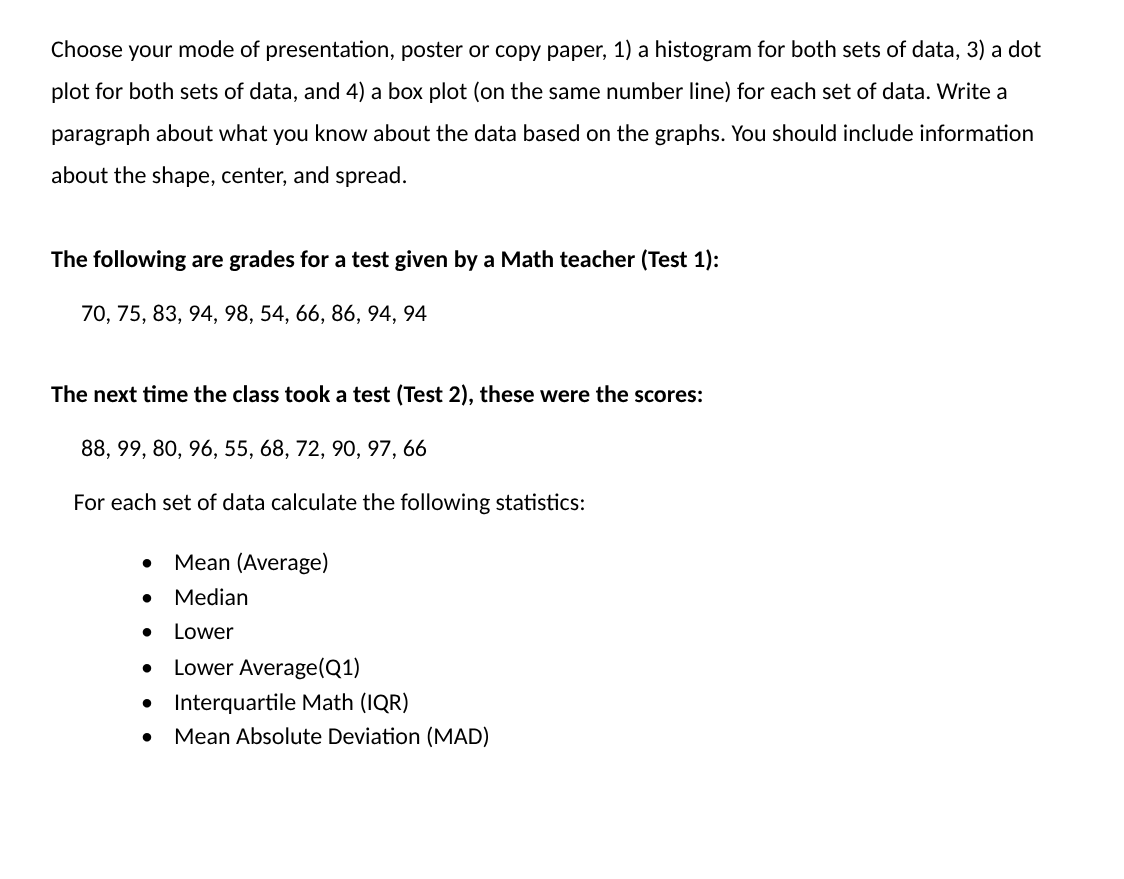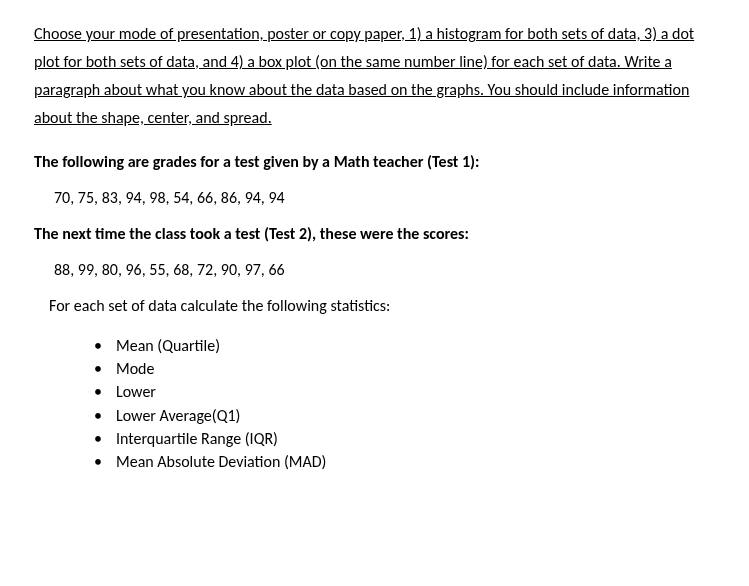--- a/index.html
+++ b/index.html
@@ -13,25 +13,25 @@
       background: #ffffff;
       font-family: Calibri, Arial, sans-serif;
       font-size: 16px;
       color: #000000;
       padding: 20px 34px;
       line-height: 1.5;
     }
     .paragraph {
       margin-bottom: 18px;
       line-height: 1.75;
-      text-decoration: underline;
     }
     .bold-line {
       font-weight: bold;
       margin-bottom: 12px;
+      margin-top: 30px;
     }
     .data-line {
       margin-bottom: 12px;
       margin-left: 20px;
     }
     .instruction-line {
       margin-bottom: 16px;
       margin-left: 15px;
     }
     ul.stats-list {
@@ -60,19 +60,19 @@
 
 <p class="data-line">70, 75, 83, 94, 98, 54, 66, 86, 94, 94</p>
 
 <p class="bold-line">The next time the class took a test (Test 2), these were the scores:</p>
 
 <p class="data-line">88, 99, 80, 96, 55, 68, 72, 90, 97, 66</p>
 
 <p class="instruction-line">For each set of data calculate the following statistics:</p>
 
 <ul class="stats-list">
-  <li>Mean (Quartile)</li>
-  <li>Mode</li>
+  <li>Mean (Average)</li>
+  <li>Median</li>
   <li>Lower</li>
   <li>Lower Average(Q1)</li>
-  <li>Interquartile Range (IQR)</li>
+  <li>Interquartile Math (IQR)</li>
   <li>Mean Absolute Deviation (MAD)</li>
 </ul>
 
 </body></html>

